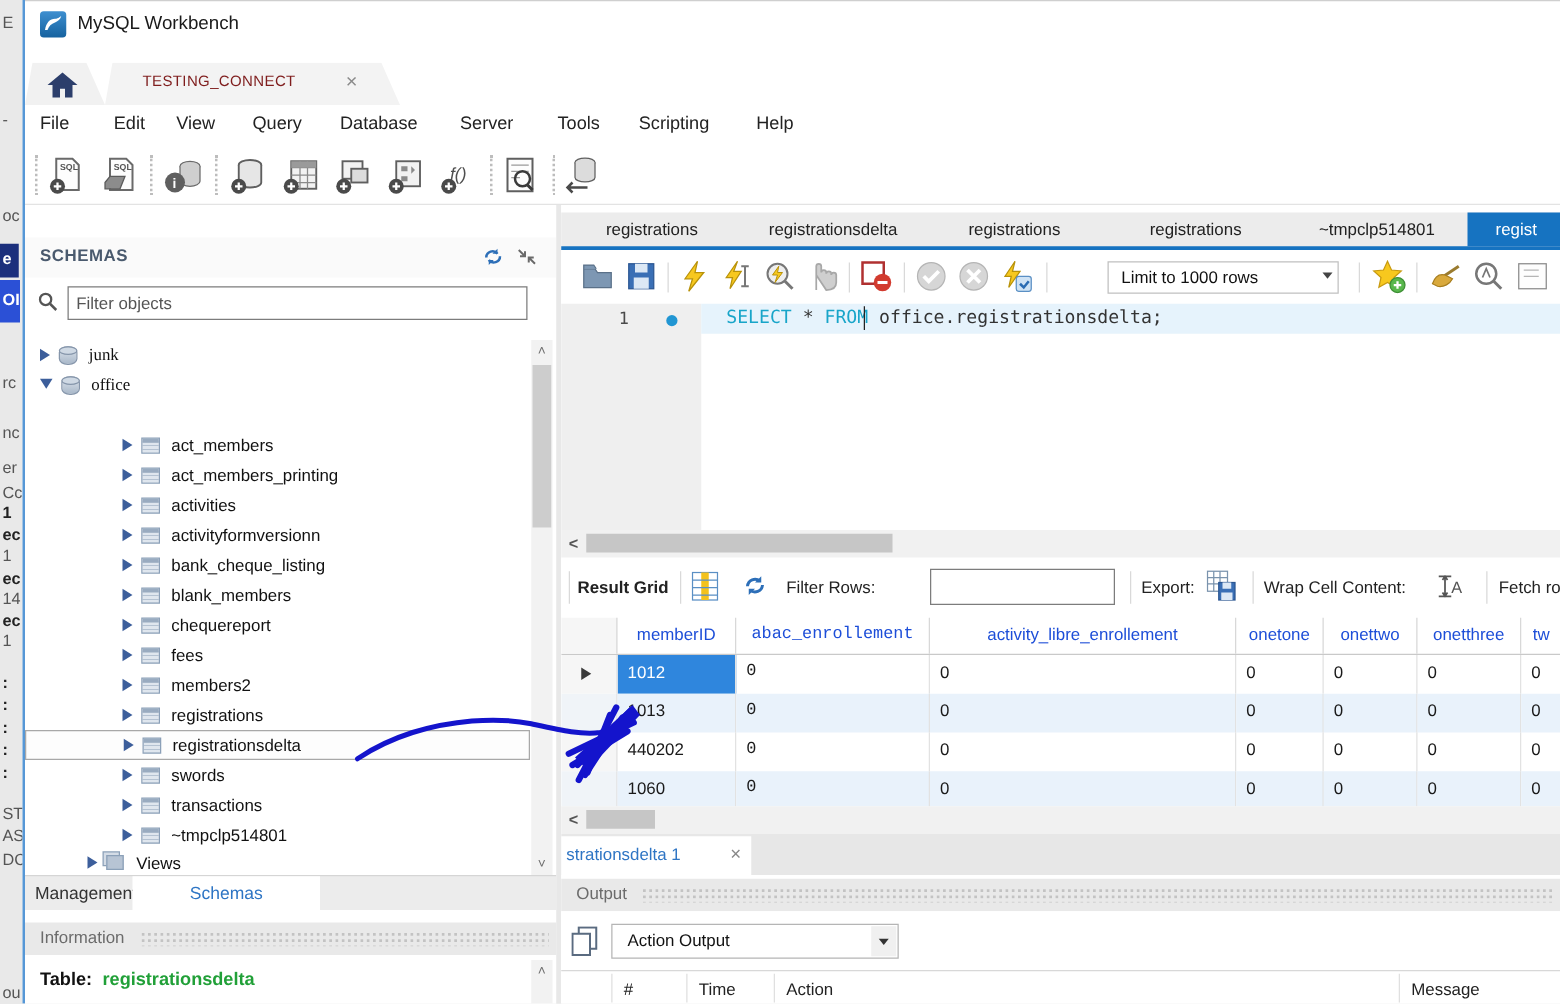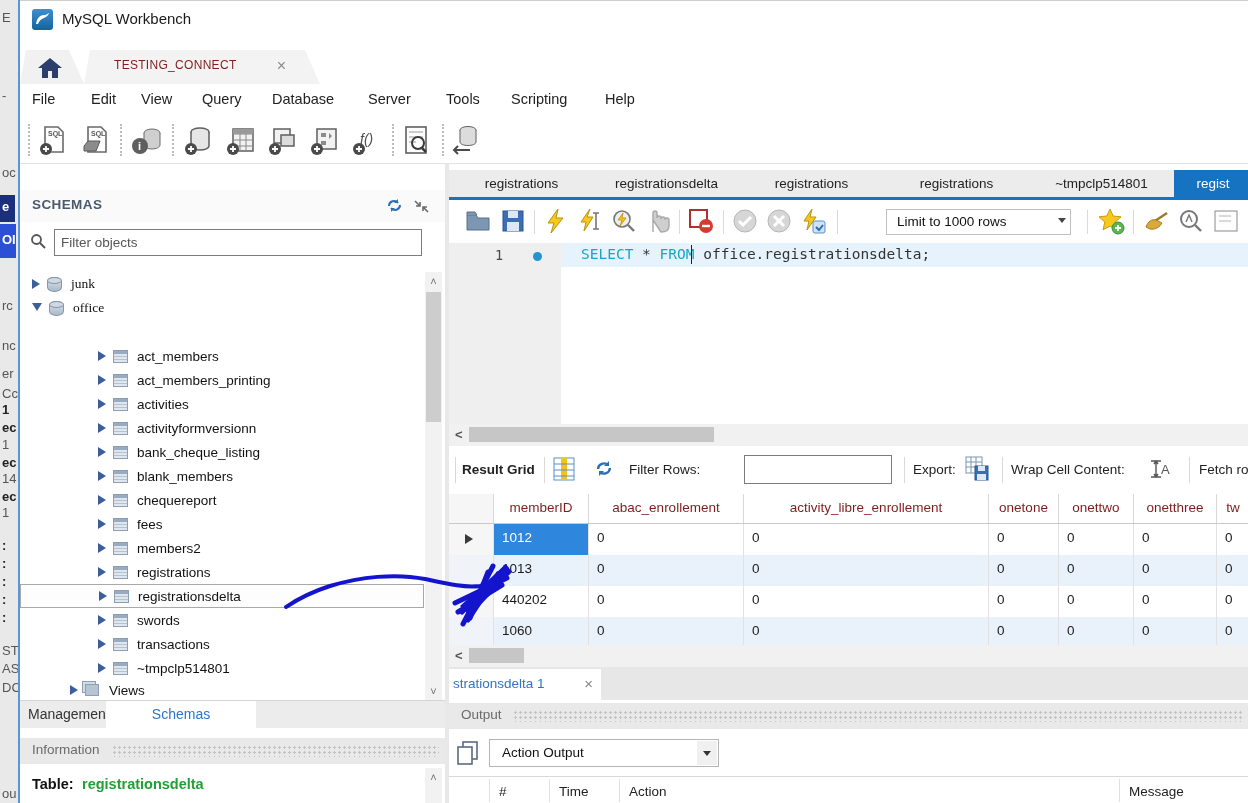--- a/index.html
+++ b/index.html
@@ -108,23 +108,23 @@
 
   
   #rg-toolbar { position:absolute; left:0; top:283px; width:100%; height:47px; background:#fff; font-size:13.5px; color:#222; }
   #rg-toolbar .lb { position:absolute; top:15px; }
   .rg-sep { position:absolute; top:10px; width:0; height:26px; border-left:1px solid #d9d9d9; }
   #rg-filter-input { position:absolute; left:295px; top:8px; width:148px; height:29px; border:1px solid #7c7c7c; font-size:13px; padding:0 5px; }
   #grid { position:absolute; left:0; top:330px; width:100%; height:151px; overflow:hidden; background:#fff; }
   .grow { display:flex; height:31px; }
   .ghead { height:30px; background:#fff; border-bottom:1px solid #c9c9c9; }
   .gc { border-right:1px solid #e2e2e2; font-size:13.5px; color:#1a1a1a; padding:6px 0 0 8px; overflow:hidden; white-space:nowrap; }
-  .ghead .gc { text-align:center; padding-left:0; border-right:1px solid #d8d8d8; color:#7f1d1d; }
+  .ghead .gc { text-align:center; padding-left:0; border-right:1px solid #d8d8d8; color:#1d4ed8; }
   .gc0 { width:45px; flex:none; background:#f6f6f6; }
-  .gc1 { width:95px; flex:none; } .gc2 { width:155px; flex:none; } .gc3 { width:245px; flex:none; }
+  .gc1 { width:95px; flex:none; } .gc2 { width:155px; flex:none;font-family:Liberation Mono, monospace; } .gc3 { width:245px; flex:none; }
   .gc4 { width:70px; flex:none; } .gc5 { width:75px; flex:none; } .gc6 { width:83px; flex:none; }
   .gc7 { flex:1; border-right:none; }
   .altrow .gc { background:#e9f2fb; } .altrow .gc0 { background:#f0f4f8; }
   .selcell { background:#2f86dd !important; color:#fff; }
   .rowmark { position:relative; }
   .rowmark::before { content:""; position:absolute; left:16px; top:10px; border-left:8px solid #3a3a3a; border-top:5px solid transparent; border-bottom:5px solid transparent; }
 
   #result-tab-strip { position:absolute; left:0; top:503px; width:100%; height:33px; background:#e7e7e7; }
   #result-tab { position:absolute; left:0; top:2px; width:152px; height:31px; background:#fff; }
   #result-tab .lbl { position:absolute; left:4px; top:7px; font-size:13.5px; color:#2e75c4; }

